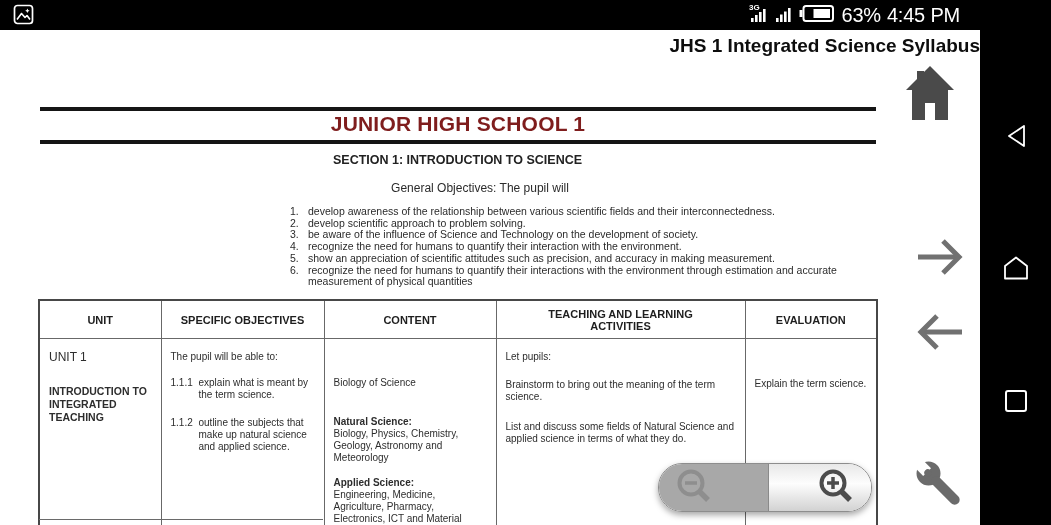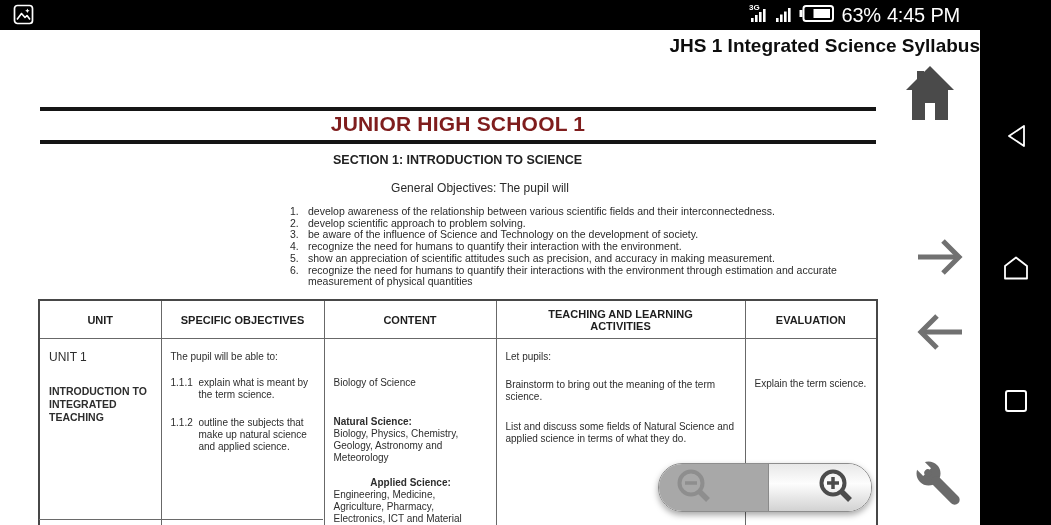--- a/index.html
+++ b/index.html
@@ -36,21 +36,21 @@
   .syl-table{border:2px solid #474747;}
   .syl-table th{height:33px;font-size:11px;font-weight:700;color:#1e1e1e;text-align:center;
                 vertical-align:middle;padding:2px 16px;line-height:12px;}
   .syl-table td{vertical-align:top;font-size:10px;color:#2d2d2d;line-height:12px;padding:12px 8px 8px 9px;}
   .th-wrap{display:inline-block;max-width:178px;}
   .syl-table p{margin:0;}
   .b{font-weight:700;}
   .unit-title{font-weight:400;font-size:12px;margin-bottom:22px !important;}
   .unit-name{font-weight:700;font-size:10.5px;line-height:13px;} .mt16{margin-top:16px !important;}
   .mt18{margin-top:18px !important;} .mt26{margin-top:26px !important;}
-  .mt27{margin-top:27px !important;} .mt13{margin-top:13px !important;text-align:center;}
+  .mt27{margin-top:27px !important;} .mt13{margin-top:13px !important;}
   .objrow{display:flex;margin-top:14px;}
   .objrow .onum{width:28px;flex:none;}
   .row-divider{position:absolute;left:39px;top:489px;width:284px;height:1px;background:#6a6a6a;}
   
   .ctl{position:absolute;cursor:pointer;}
   .ctl-home{left:903px;top:34px;}
   .ctl-fwd{left:916px;top:206px;}
   .ctl-back{left:916px;top:281px;}
   .ctl-wrench{left:913px;top:426px;}
   .zoomctl{position:absolute;left:658px;top:433px;width:212px;height:47px;border-radius:24px;

